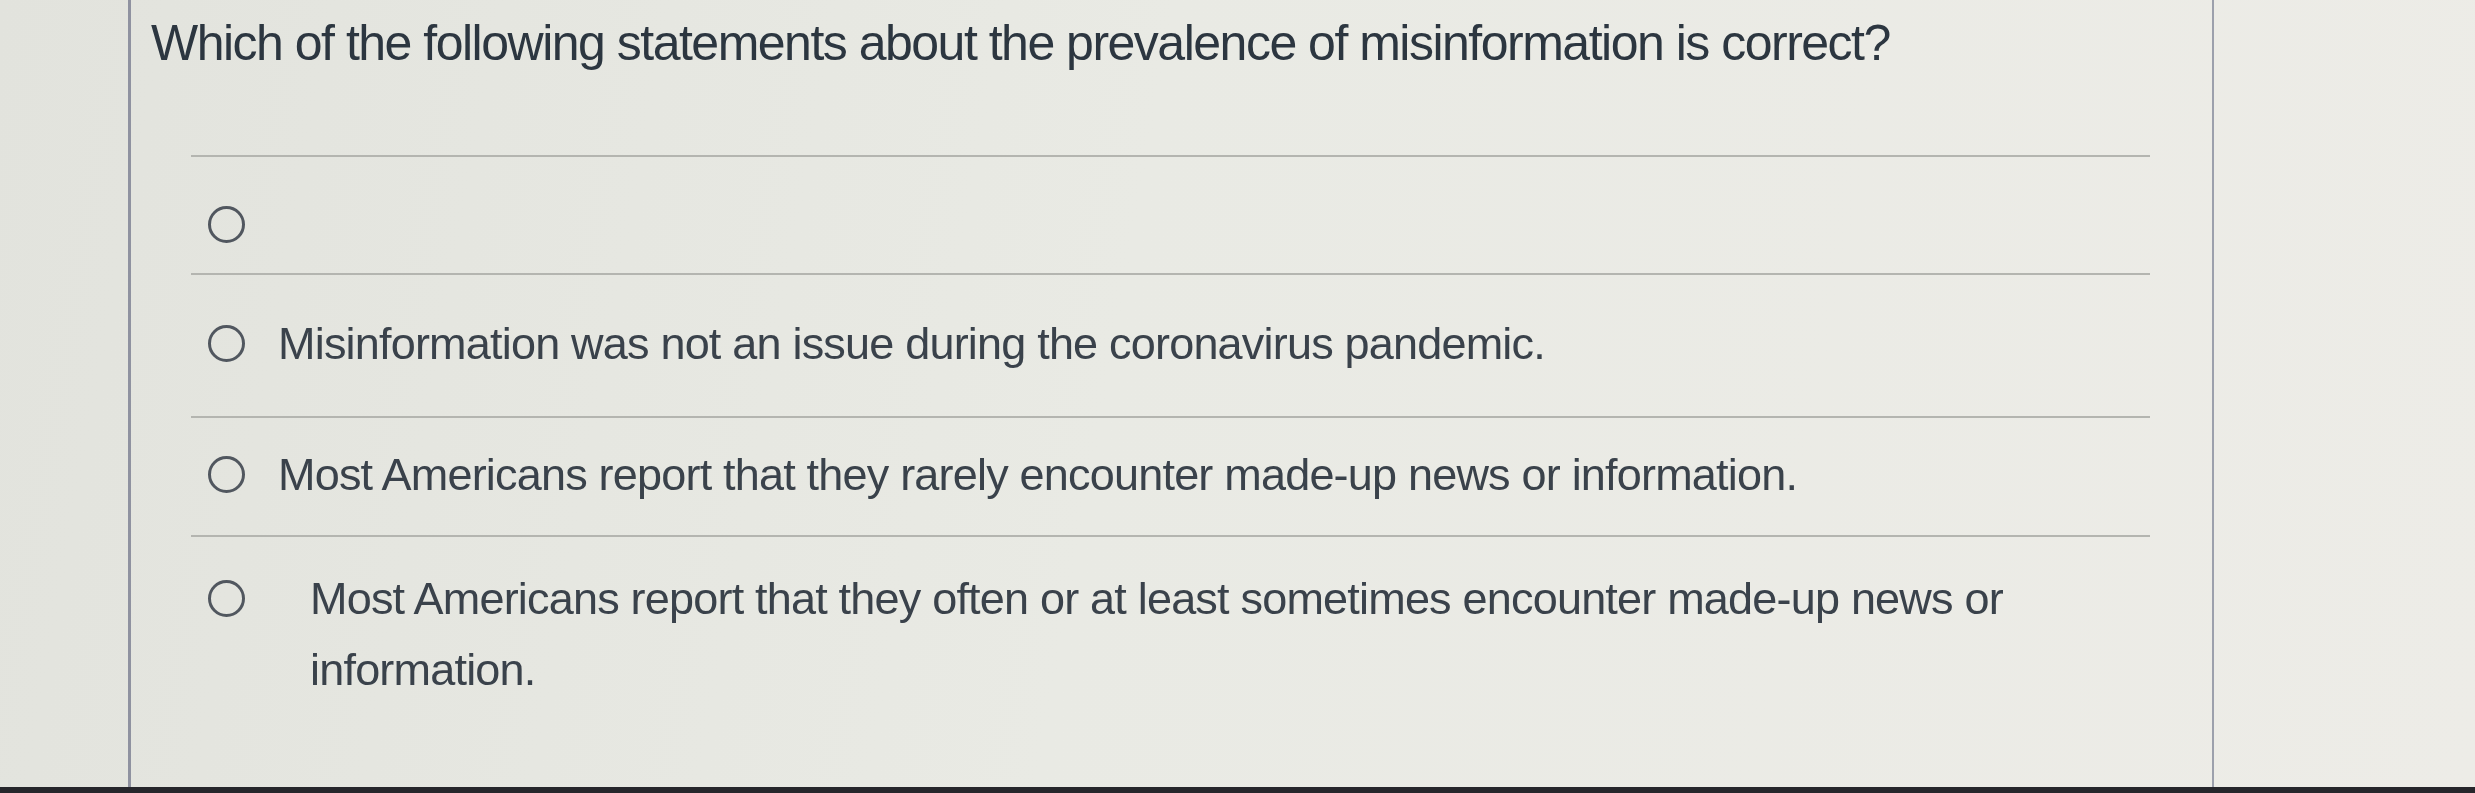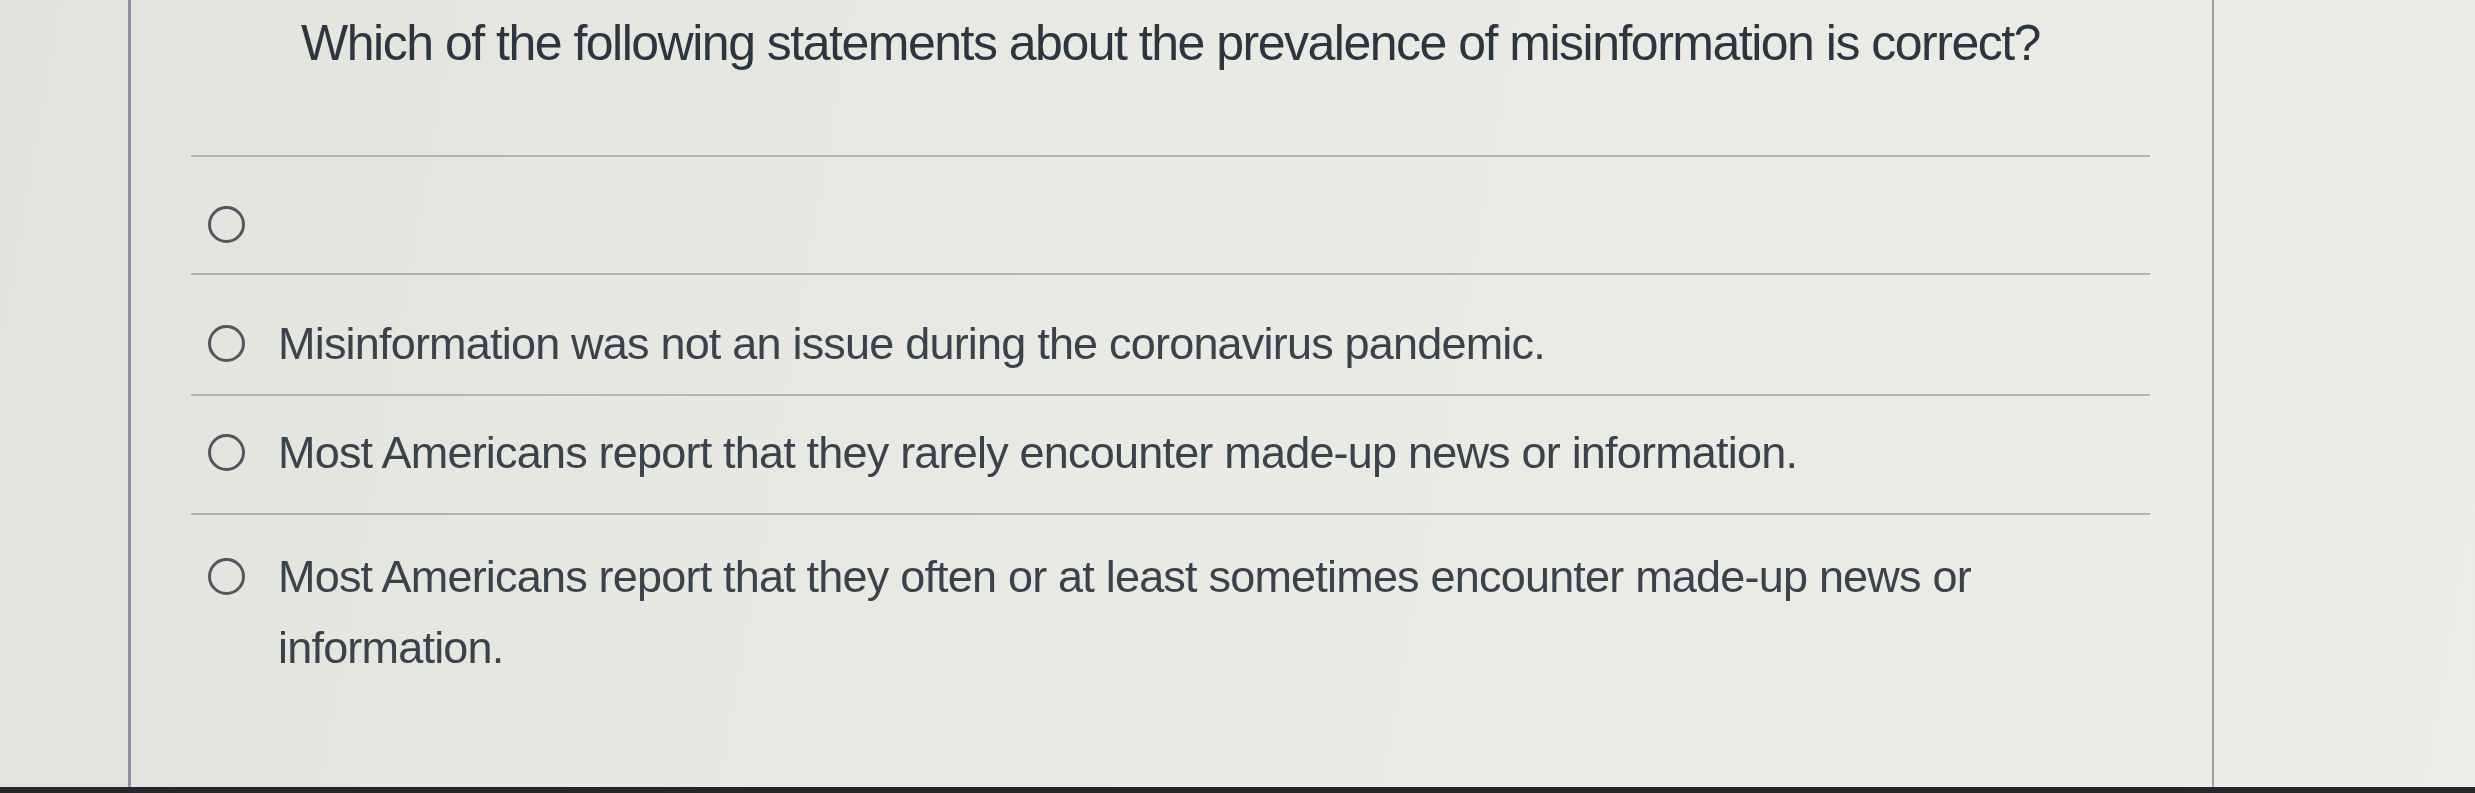--- a/index.html
+++ b/index.html
@@ -28,21 +28,20 @@
     background: transparent;
   }
   .title {
     margin: 0 -40px 73px -40px;
     padding-top: 4px;
     font-size: 50px;
     line-height: 78px;
     font-weight: 400;
     letter-spacing: -1.5px;
     color: #2c3640;
-    text-align: center;
     white-space: nowrap;
   }
   .divider {
     height: 2px;
     background: #b4b5b0;
     border: none;
   }
   .option {
     display: flex;
     align-items: flex-start;
@@ -58,23 +57,23 @@
     margin: 17px 33px 0 17px;
   }
   .option .label {
     flex: 1;
     font-size: 45px;
     line-height: 71px;
     letter-spacing: -0.8px;
     color: #3a424b;
   }
   .opt-1 { padding: 32px 0 30px 0; }
-  .opt-2 { padding: 33px 0 15px 0; }
+  .opt-2 { padding: 33px 0 37px 0; }
   .opt-3 { padding: 21px 0 25px 0; }
-  .opt-4 { padding: 26px 0 0 0; }
+  .opt-4 { padding: 26px 0 0 0; gap: 32px; }
   .bottom-bar {
     position: absolute;
     left: 0;
     right: 0;
     bottom: 0;
     height: 6px;
     background: #26262b;
   }
 </style>
 </head>

